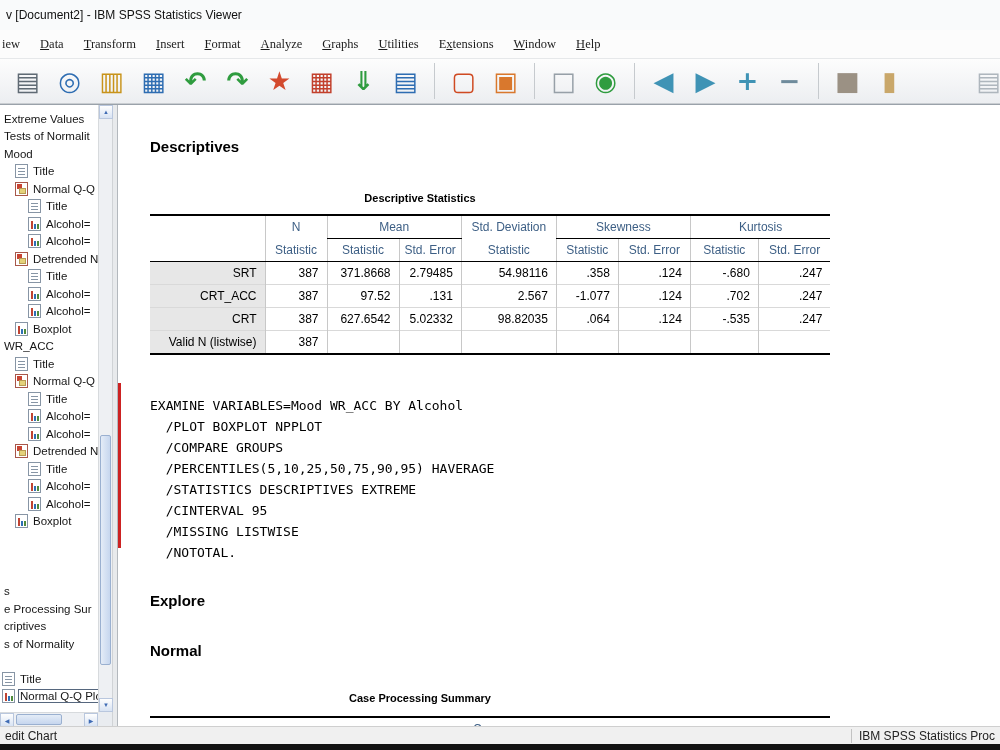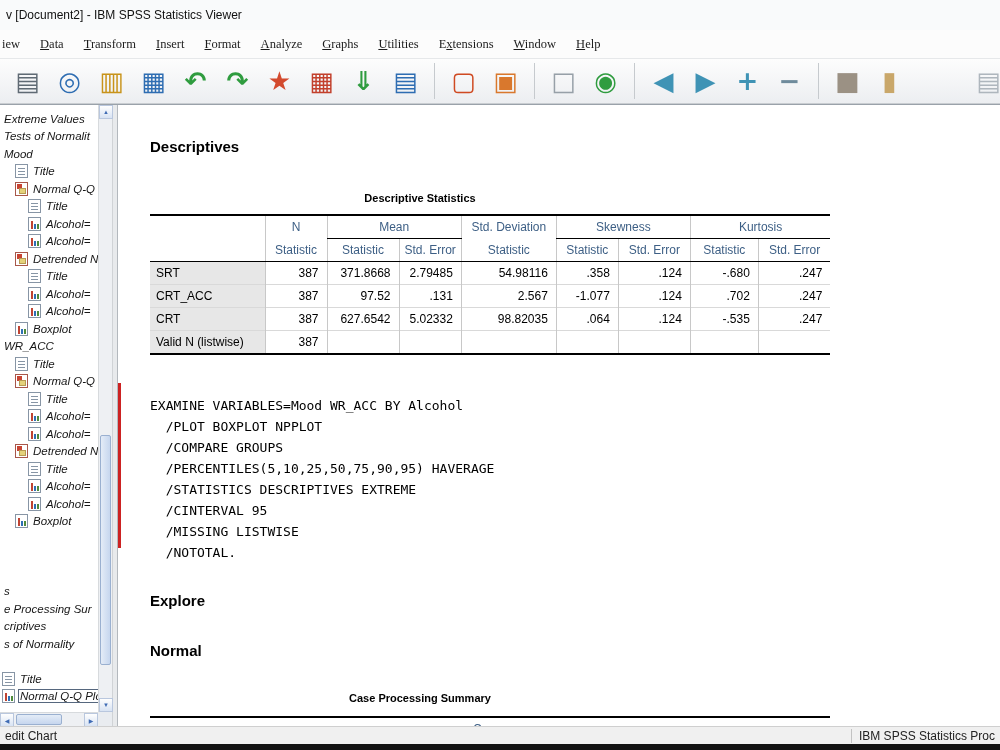--- a/index.html
+++ b/index.html
@@ -30,21 +30,21 @@
 
   
   .main { position:absolute; top:104px; left:0; right:0; bottom:24px; display:flex; border-top:1px solid #9aa2aa; }
 
   
   .sidebar { position:relative; width:112px; flex:none; background:#fff; }
   .tree { position:absolute; top:5px; left:0; right:14px; bottom:14px; overflow:hidden;
           font-size:11.5px; color:#161616; }
   .titem { height:17.5px; display:flex; align-items:center; white-space:nowrap; }
   .tspacer-row { height:17.5px; }
-  .tlabel { padding:0 2px;font-style:italic; }
+  .tlabel { padding:0 2px; }
   .titem.sel .tlabel { border:1px solid #56677e; padding:0 1px; background:#fff; }
   .ti { width:13px; height:14px; background:#fff; border:1px solid #8795a5; margin-right:3px;
         position:relative; flex:none; }
   .ti-title::before { content:""; position:absolute; left:2px; top:3px; width:7px; height:1px;
         background:#8795a5; box-shadow:0 3px 0 #8795a5, 0 6px 0 #8795a5; }
   .ti-chart::before { content:""; position:absolute; left:2px; bottom:1px; width:2px; height:8px; background:#bf4433; }
   .ti-chart::after  { content:""; position:absolute; left:5px; bottom:1px; width:2px; height:5px; background:#2f6fb5;
         box-shadow:3px 0 0 #4f8b3b; }
   .ti-chart-group { border-color:#a8574a; }
   .ti-chart-group::before { content:""; position:absolute; left:1px; top:1px; width:5px; height:5px; background:#c84433; }
@@ -77,21 +77,21 @@
   #tt2 { margin-top:31px; }
 
   #desc-table { border-collapse:collapse; table-layout:fixed; font-size:12px; color:#000;
                 margin:8px 0 0 32px; border-top:2px solid #000; border-bottom:2px solid #000; }
   #desc-table th { font-weight:normal; color:var(--table-header-text,#3d5f85); text-align:center; padding:4px 5px;
                    border-left:1px solid #c8c8c8; white-space:nowrap; overflow:hidden; }
   #desc-table th.grp { border-bottom:1px solid #000; }
   #desc-table th.corner { border-left:none; border-bottom:1px solid #000; }
   #desc-table tr.sub th { border-bottom:1px solid #000; }
   #desc-table td { padding:4px 8px; text-align:right; border-left:1px solid #c8c8c8; white-space:nowrap; overflow:hidden; }
-  #desc-table td.lbl { background:#e7e7e7; text-align:left; padding-left:6px; border-left:none; }
+  #desc-table td.lbl { background:#e7e7e7; text-align:right; padding-left:6px; border-left:none; }
   #desc-table tbody tr + tr td { border-top:1px solid #d9d9d9; }
 
   .syntax { font-family:"DejaVu Sans Mono","Liberation Mono", monospace; font-size:13px; line-height:21px;
             color:#000; margin:40px 0 0 32px; }
 
   .cases { width:680px; margin:10px 0 0 32px; border-top:2px solid #000; padding-top:4px;
            text-align:center; font-size:12px; color:var(--table-header-text,#3d5f85); }
 
   
   .statusbar { position:absolute; left:0; right:0; bottom:6px; height:18px; background:#f0f0f0;

